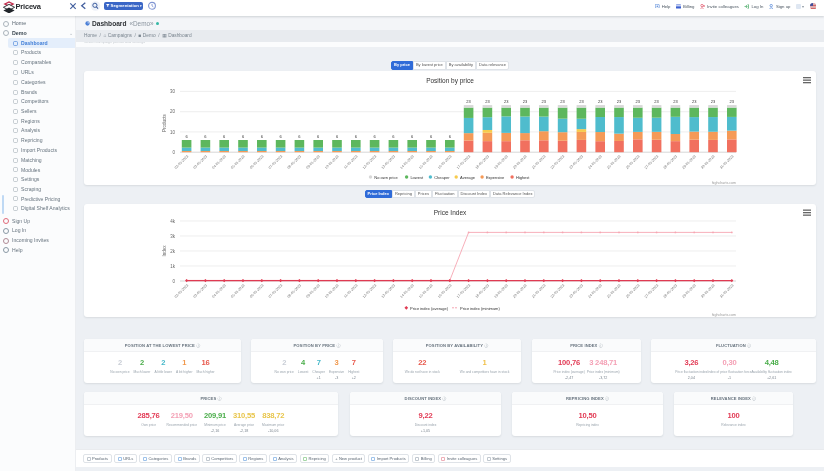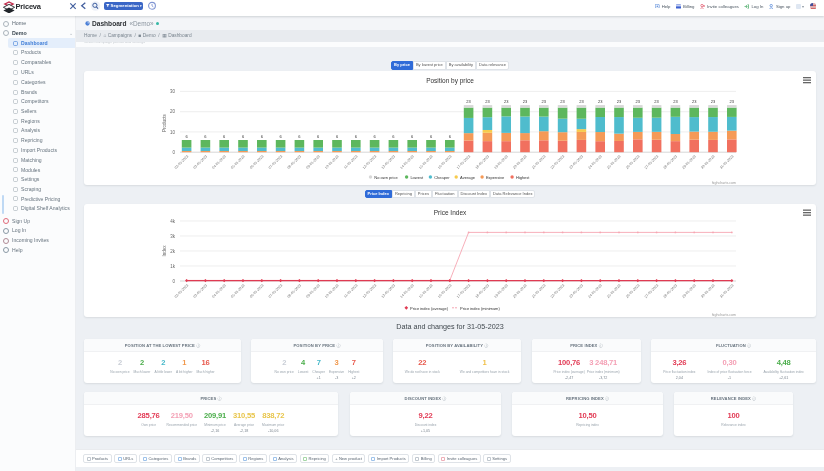--- a/index.html
+++ b/index.html
@@ -533,21 +533,20 @@
         <text x="612.2" y="81.5" text-anchor="end" font-size="3.5" fill="#777" transform="rotate(-45 612.2 81.5)" font-family="Liberation Sans">29-05-2023</text>
         <text x="631.0" y="81.5" text-anchor="end" font-size="3.5" fill="#777" transform="rotate(-45 631.0 81.5)" font-family="Liberation Sans">30-05-2023</text>
         <text x="649.8" y="81.5" text-anchor="end" font-size="3.5" fill="#777" transform="rotate(-45 649.8 81.5)" font-family="Liberation Sans">31-05-2023</text>
         <rect x="321" y="102.5" width="2.6" height="2.6" fill="#e03a52" transform="rotate(45 322.3 103.8)"></rect>
         <text x="326" y="105.6" font-size="4" fill="#333" font-family="Liberation Sans">Price index (average)</text>
         <line x1="368" y1="103.8" x2="374" y2="103.8" stroke="#f6a6b2" stroke-width="1" stroke-dasharray="2,1"></line>
         <text x="376" y="105.6" font-size="4" fill="#333" font-family="Liberation Sans">Price index (minimum)</text>
         <text x="652" y="111.5" text-anchor="end" font-size="3.6" fill="#999" font-family="Liberation Sans">highcharts.com</text>
       </svg>
     </div>
-  <div class="heading">Data and changes for 31-05-2023</div>
   <div class="scard" style="left:8px;top:326px;width:157px;height:43.5px">
       <div class="hd">POSITION AT THE LOWEST PRICE <span class="inf">ⓘ</span></div>
       <div class="vals" style="gap:4px">
         <div class="v">
           <div class="num" style="color:#c9ced6">2</div>
           <div class="cap">No own price</div>
         </div>
         <div class="v">
           <div class="num" style="color:#4cae4c">2</div>
           <div class="cap">Much lower</div>
@@ -617,21 +616,21 @@
         </div>
         <div class="v">
           <div class="num" style="color:#f4a0b5">3 248,71</div>
           <div class="cap">Price index (minimum)</div>
           <div class="chg">-3,72</div>
         </div>
       </div>
     </div>
   <div class="scard" style="left:575px;top:326px;width:165px;height:43.5px">
       <div class="hd">FLUCTUATION <span class="inf">ⓘ</span></div>
-      <div class="vals" style="gap:12px">
+      <div class="vals" style="gap:0">
         <div class="v">
           <div class="num" style="color:#e23b55">3,26</div>
           <div class="cap">Price fluctuation index</div>
           <div class="chg">2,04</div>
         </div>
         <div class="v">
           <div class="num" style="color:#f4a0b5">0,30</div>
           <div class="cap">Index of price fluctuation force</div>
           <div class="chg">-1</div>
         </div>

